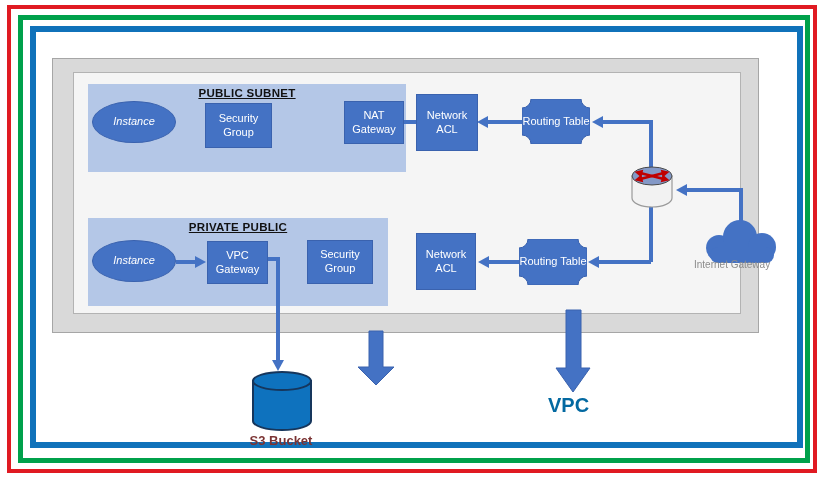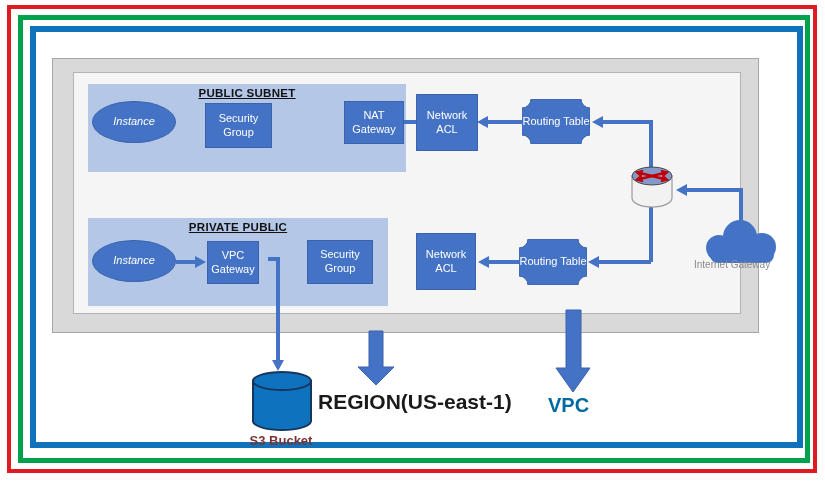--- a/index.html
+++ b/index.html
@@ -26,21 +26,21 @@
   
   .node{position:absolute;background:var(--node-blue,#4472C4);border:1px solid #3A62AE;
         color:#fff;font-size:11px;line-height:1.25;display:flex;align-items:center;
         justify-content:center;text-align:center;z-index:5;padding:1px;box-sizing:border-box;}
   .ellipse{border-radius:50%;font-style:italic;}
   #instance-public {left:92px; top:101px;width:84px;height:42px;}
   #sg-public       {left:205px;top:103px;width:67px;height:45px;}
   #nat-gateway     {left:310px;top:101px;width:60px;height:43px;margin-left:34px;}
   #acl-public      {left:416px;top:94px; width:62px;height:57px;}
   #instance-private{left:92px; top:240px;width:84px;height:42px;}
-  #vpc-gateway     {left:207px;top:241px;width:52px;height:43px;}
+  #vpc-gateway     {left:207px;top:241px;width:61px;height:43px;}
   #sg-private      {left:307px;top:240px;width:66px;height:44px;}
   #acl-private     {left:416px;top:233px;width:60px;height:57px;}
 
   .plaque{position:absolute;z-index:5;display:flex;align-items:center;justify-content:center;
           color:#fff;font-size:11px;line-height:1.25;text-align:center;}
   .plaque svg{position:absolute;left:0;top:0;}
   .plaque span{position:relative;z-index:1;}
   #rt-public {left:522px;top:99px; width:68px;height:45px;}
   #rt-private{left:519px;top:239px;width:68px;height:46px;}
 
@@ -168,16 +168,15 @@
     </g>
   </svg>
   <div id="internet-gateway-label">Internet Gateway</div>
 
   <svg class="icon" id="s3-icon" width="64" height="64" viewBox="0 0 64 64">
     <path d="M3,11 V51 A29 9 0 0 0 61,51 V11 Z" fill="var(--s3-blue,#0E72BE)" stroke="#16365C" stroke-width="2"></path>
     <ellipse cx="32" cy="11" rx="29" ry="9" fill="var(--s3-blue,#0E72BE)" stroke="#16365C" stroke-width="2"></ellipse>
   </svg>
   <div id="s3-label">S3 Bucket</div>
 
-  <div id="region-label">REGION(US-east-1)</div>
   <div id="vpc-label">VPC</div>
 
 </div>
 
 </body></html>

